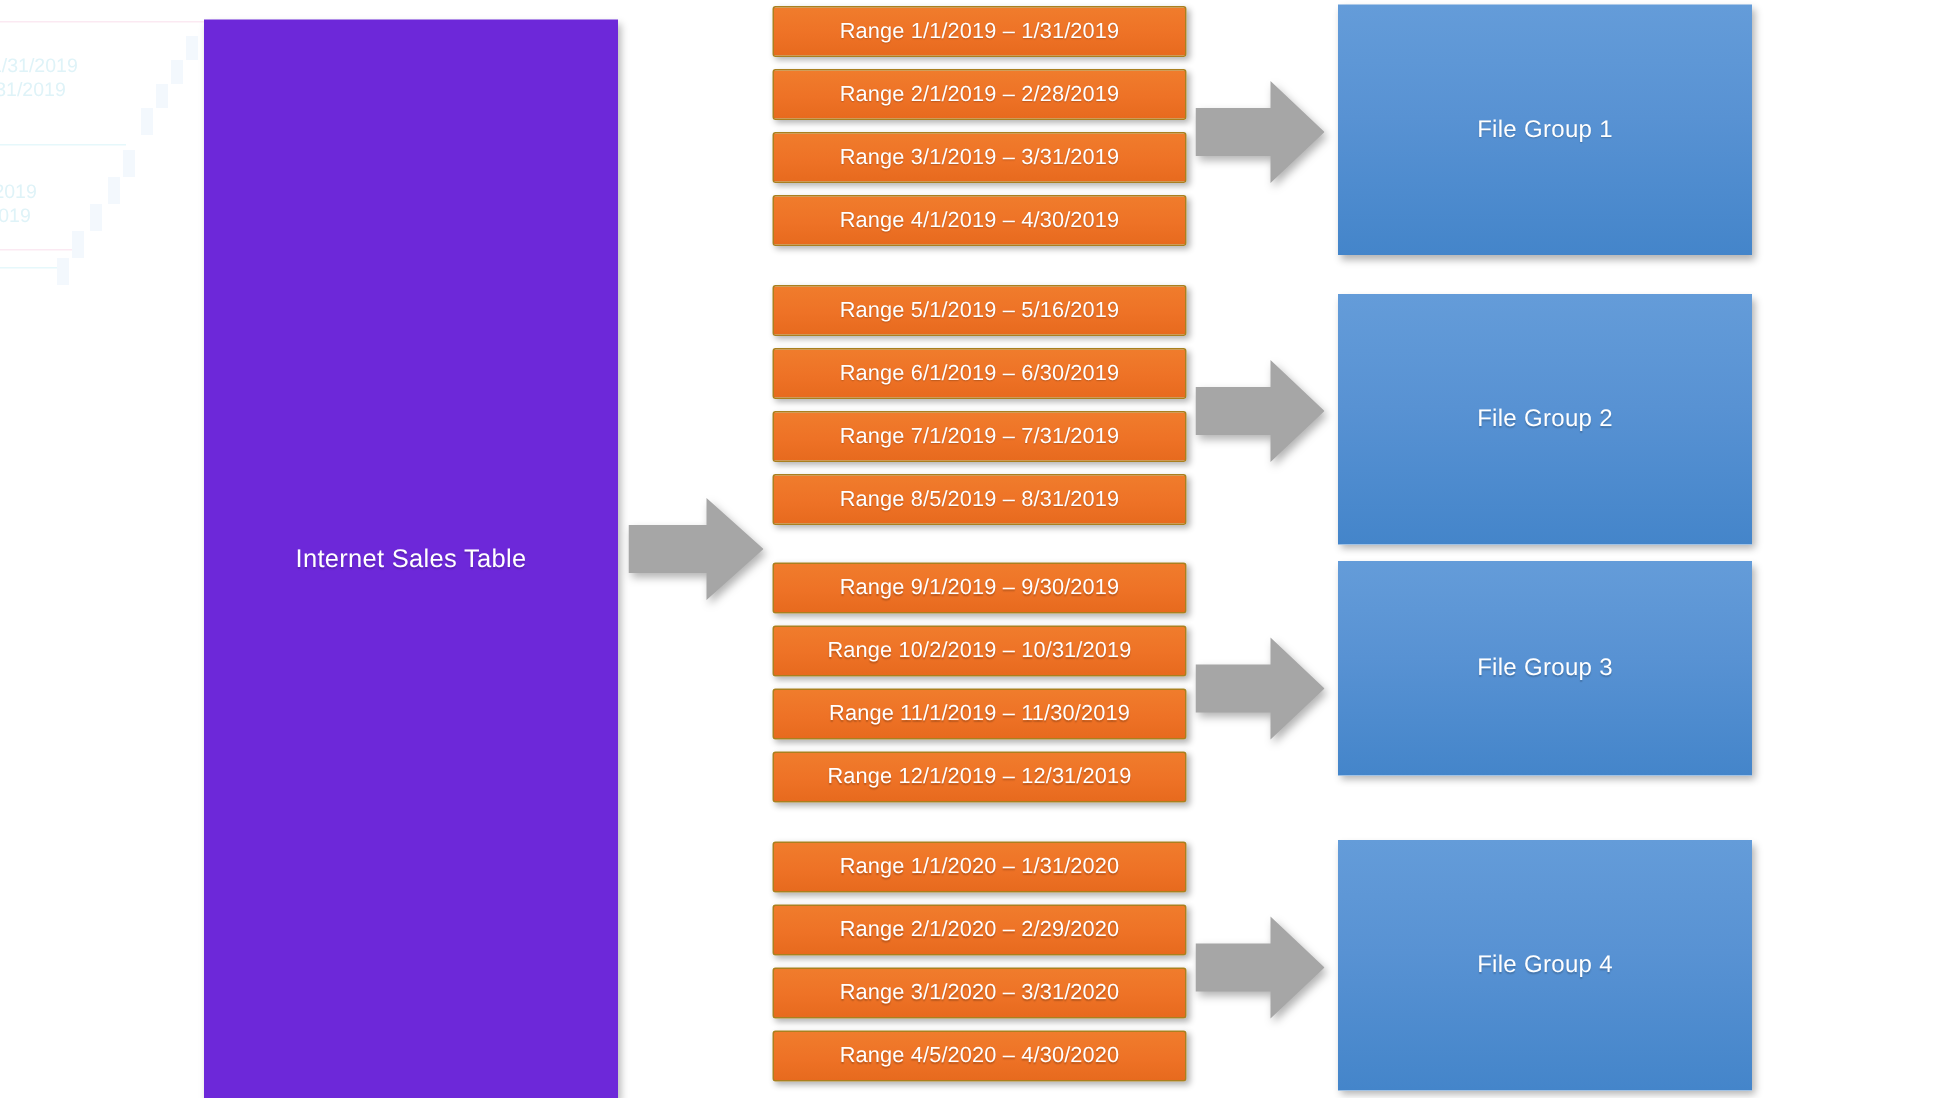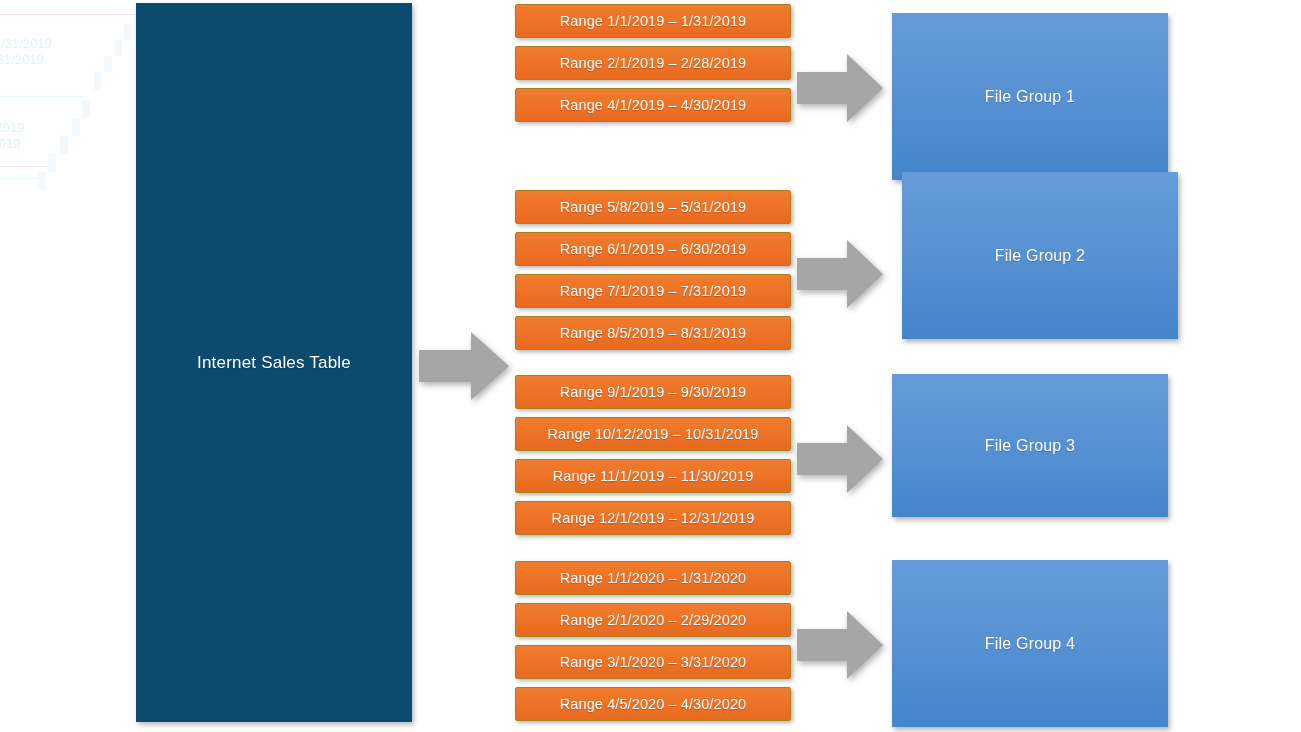--- a/index.html
+++ b/index.html
@@ -44,24 +44,24 @@
   .ghost-rule.cyan { background: #e6f8fb; }
   .ghost-step {
     position: absolute;
     background: #f3f8fd;
   }
 
   
   .source-table {
     position: absolute;
     left: 136px;
-    top: 3px;
+    top: 13px;
     width: 276px;
     height: 719px;
-    background: #0c4a6e;
+    background: #6d28d9;
     box-shadow: 2px 3px 5px rgba(0,0,0,0.28);
     display: flex;
     align-items: center;
     justify-content: center;
   }
   .source-table-label {
     color: #ffffff;
     font-size: 17px;
     letter-spacing: .2px;
     text-shadow: 0 1px 1px rgba(0,0,0,0.18);
@@ -156,61 +156,64 @@
   </div>
 
   <div class="range-group" style="top:4px;">
     <div class="range-chip">
         <span class="range-chip-label">Range 1/1/2019 – 1/31/2019</span>
       </div>
     <div class="range-chip">
         <span class="range-chip-label">Range 2/1/2019 – 2/28/2019</span>
       </div>
     <div class="range-chip">
+        <span class="range-chip-label">Range 3/1/2019 – 3/31/2019</span>
+      </div>
+    <div class="range-chip">
         <span class="range-chip-label">Range 4/1/2019 – 4/30/2019</span>
       </div>
   </div>
   <div class="arrow" style="left:797px;top:52px;width:86px;height:72px;">
     <svg width="86" height="72" viewBox="0 0 86 72" xmlns="http://www.w3.org/2000/svg">
       <polygon points="0,20 50,20 50,2 86,36 50,70 50,52 0,52" fill="#A6A6A6"></polygon>
     </svg>
   </div>
-  <div class="file-group" style="top:13px;height:167px;">
+  <div class="file-group" style="top:3px;height:167px;">
     <span class="file-group-label">File Group 1</span>
   </div>
 
   <div class="range-group" style="top:190px;">
     <div class="range-chip">
-        <span class="range-chip-label">Range 5/8/2019 – 5/31/2019</span>
+        <span class="range-chip-label">Range 5/1/2019 – 5/16/2019</span>
       </div>
     <div class="range-chip">
         <span class="range-chip-label">Range 6/1/2019 – 6/30/2019</span>
       </div>
     <div class="range-chip">
         <span class="range-chip-label">Range 7/1/2019 – 7/31/2019</span>
       </div>
     <div class="range-chip">
         <span class="range-chip-label">Range 8/5/2019 – 8/31/2019</span>
       </div>
   </div>
   <div class="arrow" style="left:797px;top:238px;width:86px;height:72px;">
     <svg width="86" height="72" viewBox="0 0 86 72" xmlns="http://www.w3.org/2000/svg">
       <polygon points="0,20 50,20 50,2 86,36 50,70 50,52 0,52" fill="#A6A6A6"></polygon>
     </svg>
   </div>
-  <div class="file-group" style="top:172px;height:167px;margin-left:10px;">
+  <div class="file-group" style="top:196px;height:167px;">
     <span class="file-group-label">File Group 2</span>
   </div>
 
   <div class="range-group" style="top:375px;">
     <div class="range-chip">
         <span class="range-chip-label">Range 9/1/2019 – 9/30/2019</span>
       </div>
     <div class="range-chip">
-        <span class="range-chip-label">Range 10/12/2019 – 10/31/2019</span>
+        <span class="range-chip-label">Range 10/2/2019 – 10/31/2019</span>
       </div>
     <div class="range-chip">
         <span class="range-chip-label">Range 11/1/2019 – 11/30/2019</span>
       </div>
     <div class="range-chip">
         <span class="range-chip-label">Range 12/1/2019 – 12/31/2019</span>
       </div>
   </div>
   <div class="arrow" style="left:797px;top:423px;width:86px;height:72px;">
     <svg width="86" height="72" viewBox="0 0 86 72" xmlns="http://www.w3.org/2000/svg">

